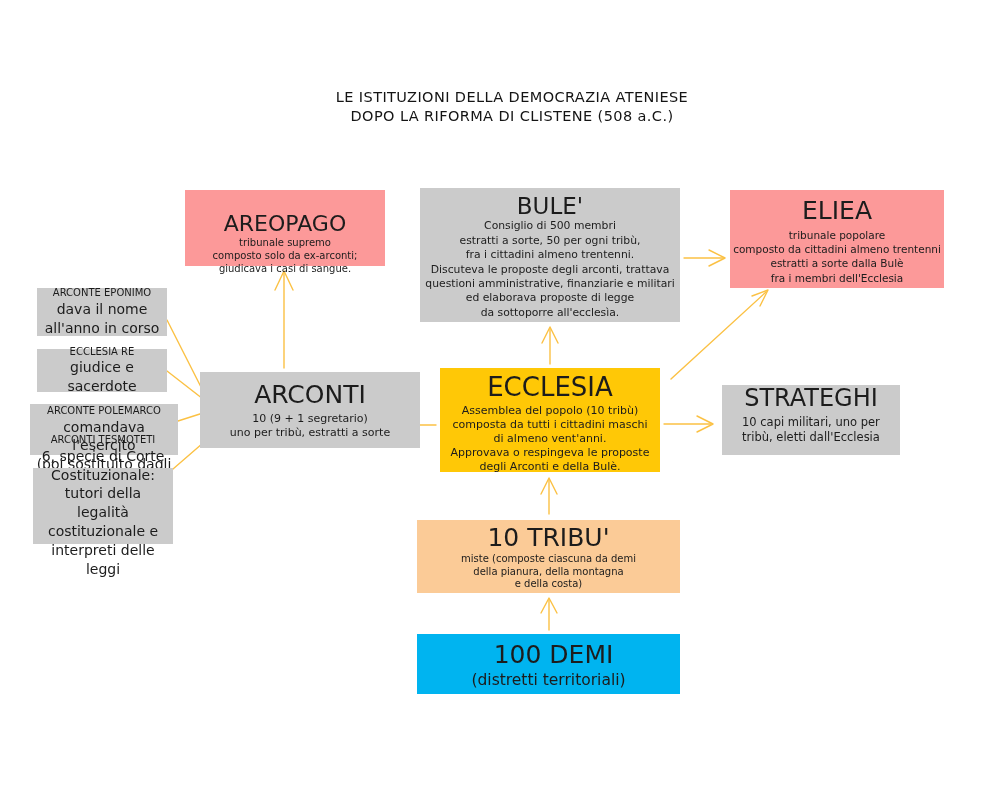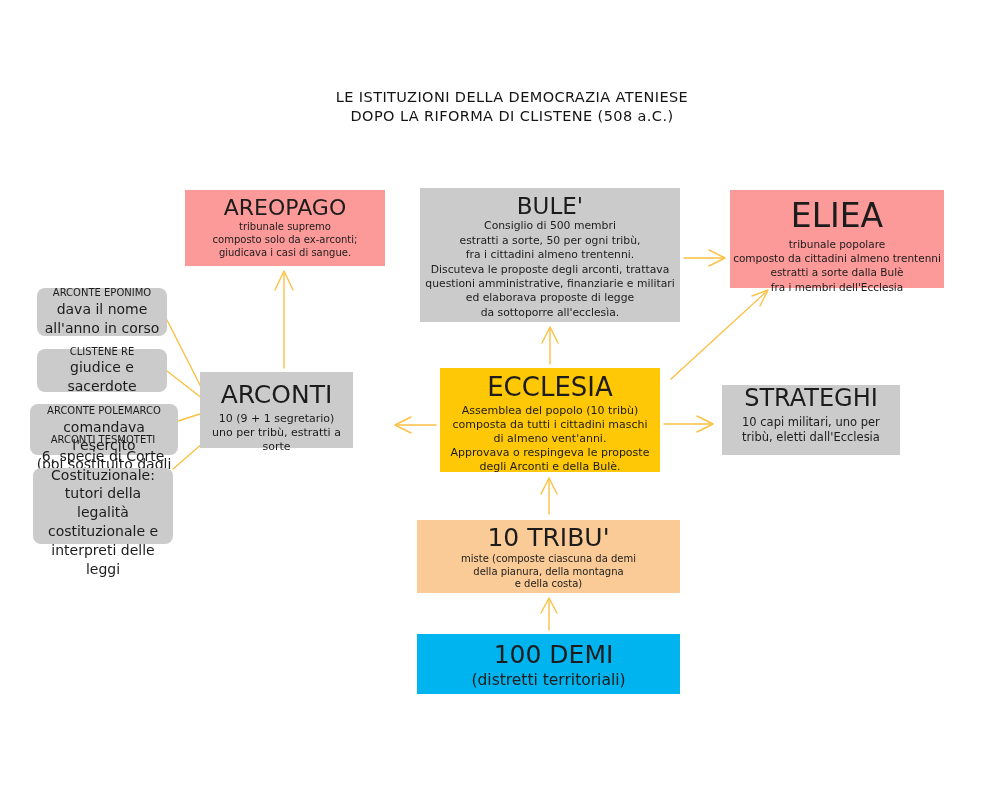--- a/index.html
+++ b/index.html
@@ -18,53 +18,53 @@
   .diagram-title{position:absolute;top:88px;left:0;width:1024px;text-align:center;
     font-size:14.5px;line-height:1.3;letter-spacing:.4px;color:#141414;}
 
   .arrows{position:absolute;left:0;top:0;width:1000px;height:792px;}
   .arrows line,.arrows polyline{stroke:var(--arrow);stroke-width:1.4;fill:none;stroke-linecap:round;stroke-linejoin:round;}
 
   .box{position:absolute;box-sizing:border-box;text-align:center;}
   .box-title{font-size:24px;line-height:1.15;white-space:pre-line;}
   .box-body{font-size:11px;line-height:1.3;white-space:pre-line;}
 
-  .b-areopago{left:185px;top:190px;width:200px;height:76px;background:var(--pink);padding-top:5px;}
+  .b-areopago{left:185px;top:190px;width:200px;height:76px;background:var(--pink);padding-top:21px;}
   .b-areopago .box-title{font-size:22px;}
   .b-areopago .box-body{font-size:10px;}
 
   .b-bule{left:420px;top:188px;width:260px;height:134px;background:var(--gray);padding-top:5px;}
   .b-bule .box-title{font-size:23px;}
   .b-bule .box-body{font-size:10.8px;line-height:1.33;}
 
   .b-eliea{left:730px;top:190px;width:214px;height:98px;background:var(--pink);padding-top:7px;}
-  .b-eliea .box-title{font-size:33px;margin-bottom:2px;}
+  .b-eliea .box-title{font-size:25px;margin-bottom:2px;}
   .b-eliea .box-body{font-size:10.5px;line-height:1.36;}
 
-  .b-arconti{left:200px;top:372px;width:153px;height:76px;background:var(--gray);padding-top:9px;}
+  .b-arconti{left:200px;top:372px;width:220px;height:76px;background:var(--gray);padding-top:9px;}
   .b-arconti .box-title{font-size:25px;margin-bottom:2px;}
 
   .b-ecclesia{left:440px;top:368px;width:220px;height:104px;background:var(--yellow);padding-top:5px;}
   .b-ecclesia .box-title{font-size:26px;margin-bottom:1px;}
   .b-ecclesia .box-body{font-size:11px;line-height:1.28;}
 
   .b-strateghi{left:722px;top:385px;width:178px;height:70px;background:var(--gray);padding-top:0;}
   .b-strateghi .box-title{font-size:24px;margin-bottom:2px;}
   .b-strateghi .box-body{font-size:11.5px;text-align:left;padding-left:20px;}
 
   .b-tribu{left:417px;top:520px;width:263px;height:73px;background:var(--peach);padding-top:4px;}
   .b-tribu .box-title{font-size:25px;}
   .b-tribu .box-body{font-size:10px;line-height:1.28;}
 
   .b-demi{left:417px;top:634px;width:263px;height:60px;background:var(--cyan);padding-top:7px;}
   .b-demi .box-title{font-size:25px;padding-left:10px;}
   .b-demi .box-body{font-size:15.5px;}
 
   .archon{position:absolute;box-sizing:border-box;background:var(--gray);text-align:center;
-    display:flex;flex-direction:column;justify-content:center;border-radius:8px;}
+    display:flex;flex-direction:column;justify-content:center;}
   .archon .a-title{font-size:10px;line-height:1.35;}
   .archon .a-body{font-size:14px;line-height:1.35;white-space:pre-line;}
   .b-a0{left:37px;top:288px;width:130px;height:48px;}
   .b-a1{left:37px;top:349px;width:130px;height:43px;}
   .b-a2{left:30px;top:404px;width:148px;height:51px;justify-content:space-between;}
   .b-a3{left:33px;top:468px;width:140px;height:76px;}
 </style>
 </head>
 <body>
 
@@ -175,21 +175,21 @@
     <div class="box-body">(distretti territoriali)</div>
   </div>
 
   <div class="archon b-a0">
     <div class="a-title">ARCONTE EPONIMO</div>
     <div class="a-body">dava il nome
 all'anno in corso</div>
   </div>
 
   <div class="archon b-a1">
-    <div class="a-title">CLISTENE RE</div>
+    <div class="a-title">ECCLESIA RE</div>
     <div class="a-body">giudice e sacerdote</div>
   </div>
 
   <div class="archon b-a2">
     <div class="a-title">ARCONTE POLEMARCO</div>
     <div class="a-body">comandava l'esercito
 (poi sostituito dagli strateghi)</div>
   </div>
 
   <div class="archon b-a3">

